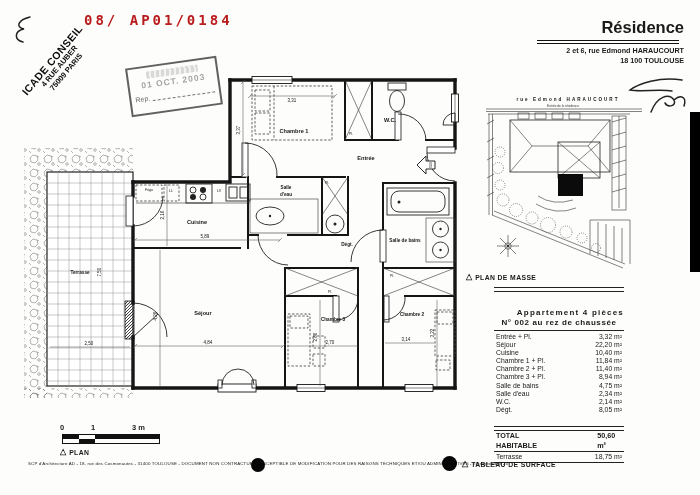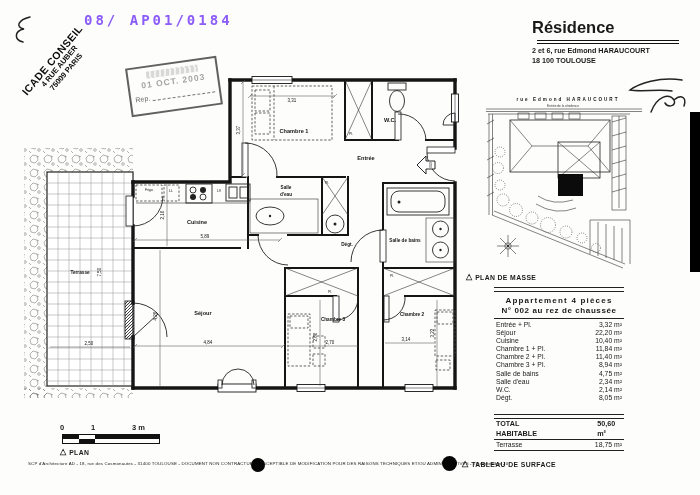--- a/index.html
+++ b/index.html
@@ -1,50 +1,50 @@
 <!DOCTYPE html>
 <html><head>
 <meta charset="utf-8">
 <style>
   html,body{margin:0;padding:0;background:#ddd;}
   .page{position:relative;width:700px;height:495px;background:#fdfdfb;overflow:hidden;
         font-family:"Liberation Sans",sans-serif;color:#1a1a1a;}
   .abs{position:absolute;}
   
   .ref{left:84px;top:12px;font-family:"DejaVu Sans Mono",monospace;font-size:14px;
-       letter-spacing:3px;color:#8b5cf6;font-weight:bold;}
+       letter-spacing:3px;color:#b91c1c;font-weight:bold;}
   .icade{left:14px;top:96px;width:104px;transform:rotate(-50deg);transform-origin:0 0;
          text-align:center;color:#0b0b0b;line-height:1.15;}
   .icade .l1{font-size:10.5px;font-weight:bold;letter-spacing:.4px;}
   .icade .l2,.icade .l3{font-size:7.6px;font-weight:bold;}
   .datestamp{left:128px;top:62px;width:88px;height:45px;border:2px solid #3a3a3a;
              transform:rotate(-8deg);opacity:.8;}
   .datestamp .smear{width:52px;height:7px;margin:4px auto 1px;
       background:repeating-linear-gradient(90deg,#aaa 0 3px,#e5e5e5 3px 5px);opacity:.55;}
   .datestamp .dt{text-align:center;font-size:8.5px;color:#8e8e8e;font-weight:bold;letter-spacing:1px;}
   .datestamp .rep{display:flex;align-items:flex-end;font-size:7px;color:#444;margin:4px 4px 0;}
   .datestamp .rep .dots{flex:1;border-bottom:1.4px dashed #555;margin-left:2px;height:7px;}
   
   .logo{left:464px;top:18px;width:60px;height:60px;border:2.5px solid #101010;}
   .logo span{position:absolute;bottom:5px;left:0;right:0;text-align:center;
              font-size:11px;font-weight:bold;letter-spacing:.3px;}
-  .htitle{left:532px;top:18px;width:152px;text-align:left;}
+  .htitle{left:532px;top:18px;width:152px;text-align:right;}
   .htitle .t1,.htitle .t2{font-size:16.5px;font-weight:bold;line-height:1.15;}
   .htitle .rule{width:142px;margin:3px auto 2px;height:2.5px;
                 border-top:1.5px solid #111;border-bottom:1.5px solid #111;}
   .htitle .a1,.htitle .a2{font-size:7.2px;font-weight:bold;line-height:1.3;}
   
   .cap{display:flex;align-items:center;gap:3px;font-weight:bold;}
   .cap .tri{font-size:8px;line-height:1;}
   .cap .txt{font-size:6.8px;letter-spacing:.4px;}
   
   .stable{left:494px;top:287px;width:130px;}
   .rule2{height:2.6px;border-top:1.1px solid #222;border-bottom:1.1px solid #222;}
   .rule1{border-top:1px solid #222;}
-  .stable .tt1{text-align:center;font-size:8px;font-weight:bold;letter-spacing:1.2px;margin-top:4px;}
+  .stable .tt1{text-align:right;font-size:8px;font-weight:bold;letter-spacing:1.2px;margin-top:16px;}
   .stable .tt2{text-align:center;font-size:8px;font-weight:bold;letter-spacing:.6px;margin:1px 0 3px;}
   .trow{display:flex;justify-content:space-between;font-size:6.8px;line-height:8.15px;padding:0 2px;gap:44px;}
   .trows{margin-top:2px;}
   .totbox{margin-top:12px;}
   .trow.tot{font-weight:bold;font-size:7.2px;line-height:10px;}
   .trow.ter{font-size:6.9px;line-height:10px;}
   
   .scalebar{left:58px;top:423px;width:130px;height:22px;}
   .scalebar .n{position:absolute;top:0;font-size:7.5px;font-weight:bold;}
   .sbar{position:absolute;left:4px;top:11px;width:96px;height:8px;border:1px solid #111;}

